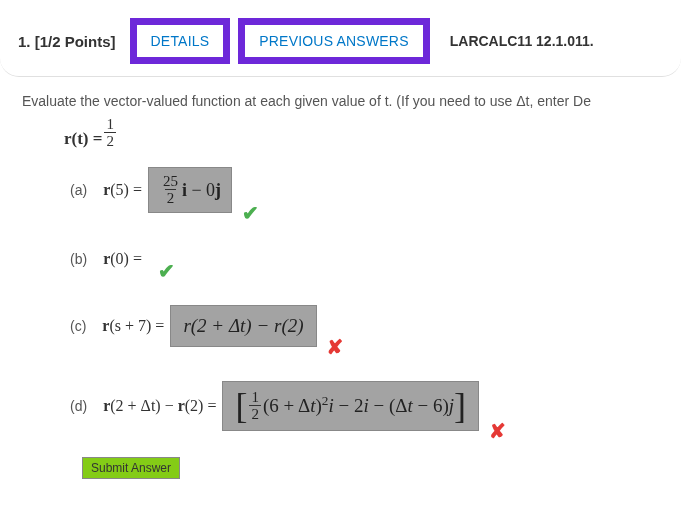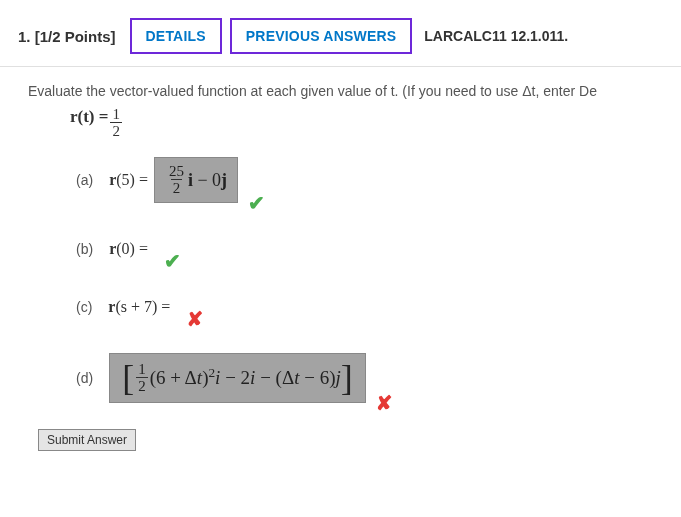--- a/index.html
+++ b/index.html
@@ -15,62 +15,63 @@
     overflow: hidden;
     position: relative;
   }
 
   .header {
     display: flex;
     align-items: center;
     gap: 8px;
     padding: 18px 10px 12px 18px;
     border-bottom: 1px solid #e0e0e0;
+    border-radius: 19px;
   }
   .q-label {
     font-weight: bold;
     font-size: 15px;
     color: #333;
     margin-right: 6px;
   }
   .btn-outline {
-    border: 2px solid #6d28d9;
+    border: 7px solid #6d28d9;
     color: #0077c8;
     background: #fff;
     padding: 8px 14px;
     font-size: 14px;
-    font-weight: 700;
+    font-weight: 400;
     cursor: pointer;
     letter-spacing: 0.2px;
   }
   .src-label {
     color: #333;
     font-weight: bold;
     font-size: 14px;
-    margin-left: 4px;
+    margin-left: 12px;
   }
 
   .content {
-    padding: 16px 0 0 28px;
+    padding: 16px 0 0 22px;
     color: #555;
   }
   .prompt {
     font-size: 14px;
     color: #555;
     margin-bottom: 8px;
     white-space: nowrap;
   }
 
   .func-def {
     margin: 4px 0 18px 42px;
     font-family: 'Times New Roman', serif;
     font-size: 17px;
     color: #333;
     display: flex;
-    align-items: flex-start;
+    align-items: flex-end;
   }
   .frac {
     display: inline-flex;
     flex-direction: column;
     align-items: center;
     vertical-align: middle;
     font-size: 15px;
     line-height: 1;
     margin: 0 2px;
   }
@@ -127,25 +128,26 @@
   .bracket {
     font-size: 36px;
     font-weight: normal;
     line-height: 0;
     position: relative;
   }
 
   .submit-row { margin: 0 0 0 38px; }
   .submit-btn {
     border: 1px solid #888;
-    background: #e5e5e5;
+    background: #84cc16;
     color: #333;
     font-size: 12px;
     padding: 3px 8px;
     cursor: pointer;
+    margin-left: 44px;
   }
 
   sup { font-size: 0.7em; vertical-align: super; line-height: 0; }
 </style>
 </head>
 <body>
 
 <div class="header">
   <span class="q-label">1. [1/2 Points]</span>
   <button class="btn-outline">DETAILS</button>
@@ -180,25 +182,31 @@
 
   <div class="part">
     <span class="part-label">(b)</span>
     <span class="lhs"><span class="bf">r</span><span>(0) = </span></span>
     <span class="mark correct">✔</span>
   </div>
 
   <div class="part">
     <span class="part-label">(c)</span>
     <span class="lhs"><span class="bf">r</span><span>(s + 7) = </span></span>
+    <span class="answer-box big">
+      <span class="it">r(2 + Δt) − r(2)</span>
+    </span>
     <span class="mark wrong">✘</span>
   </div>
 
   <div class="part" style="margin-bottom:26px;">
     <span class="part-label">(d)</span>
+    <span class="lhs">
+      <span class="bf">r</span><span>(2 + Δt) − </span><span class="bf">r</span><span>(2) = </span>
+    </span>
     <span class="answer-box big">
       <span class="bracket">[</span>
       <span class="frac">
         <span class="num">1</span>
         <span class="den">2</span>
       </span>
       <span>
         <span>(6 + Δ</span><span class="it">t</span><span>)</span><sup>2</sup><span class="it">i</span><span> − 2</span><span class="it">i</span><span> − (Δ</span><span class="it">t</span><span> − 6)</span><span class="it">j</span>
       </span>
       <span class="bracket">]</span>

